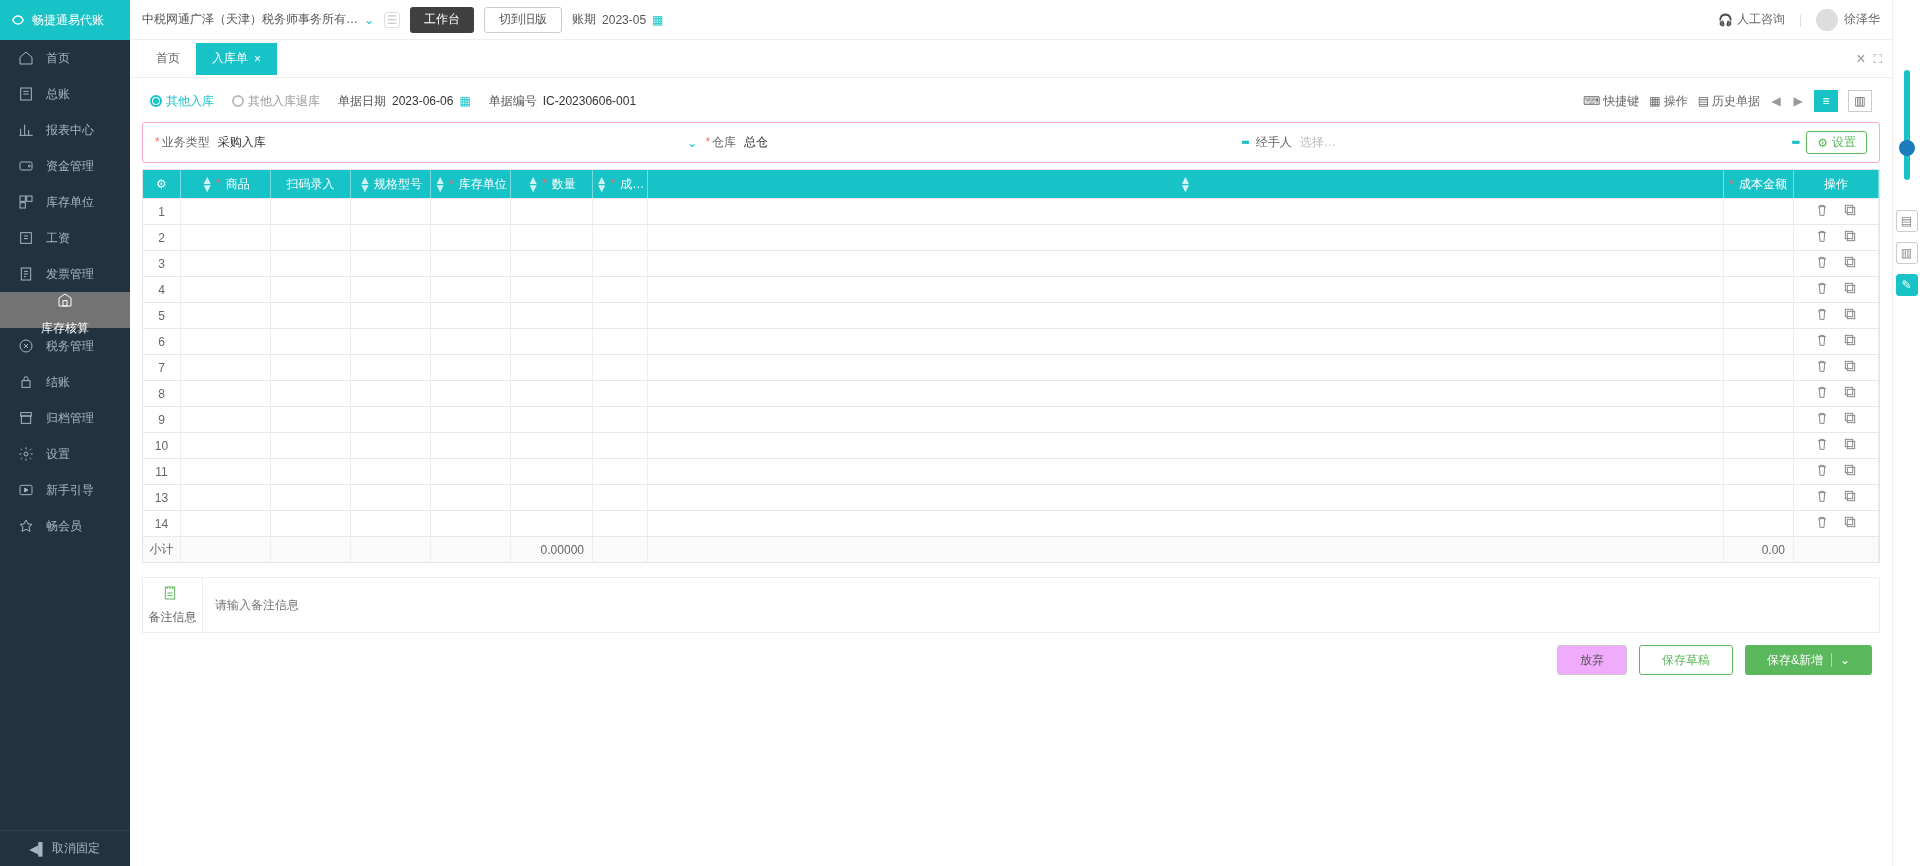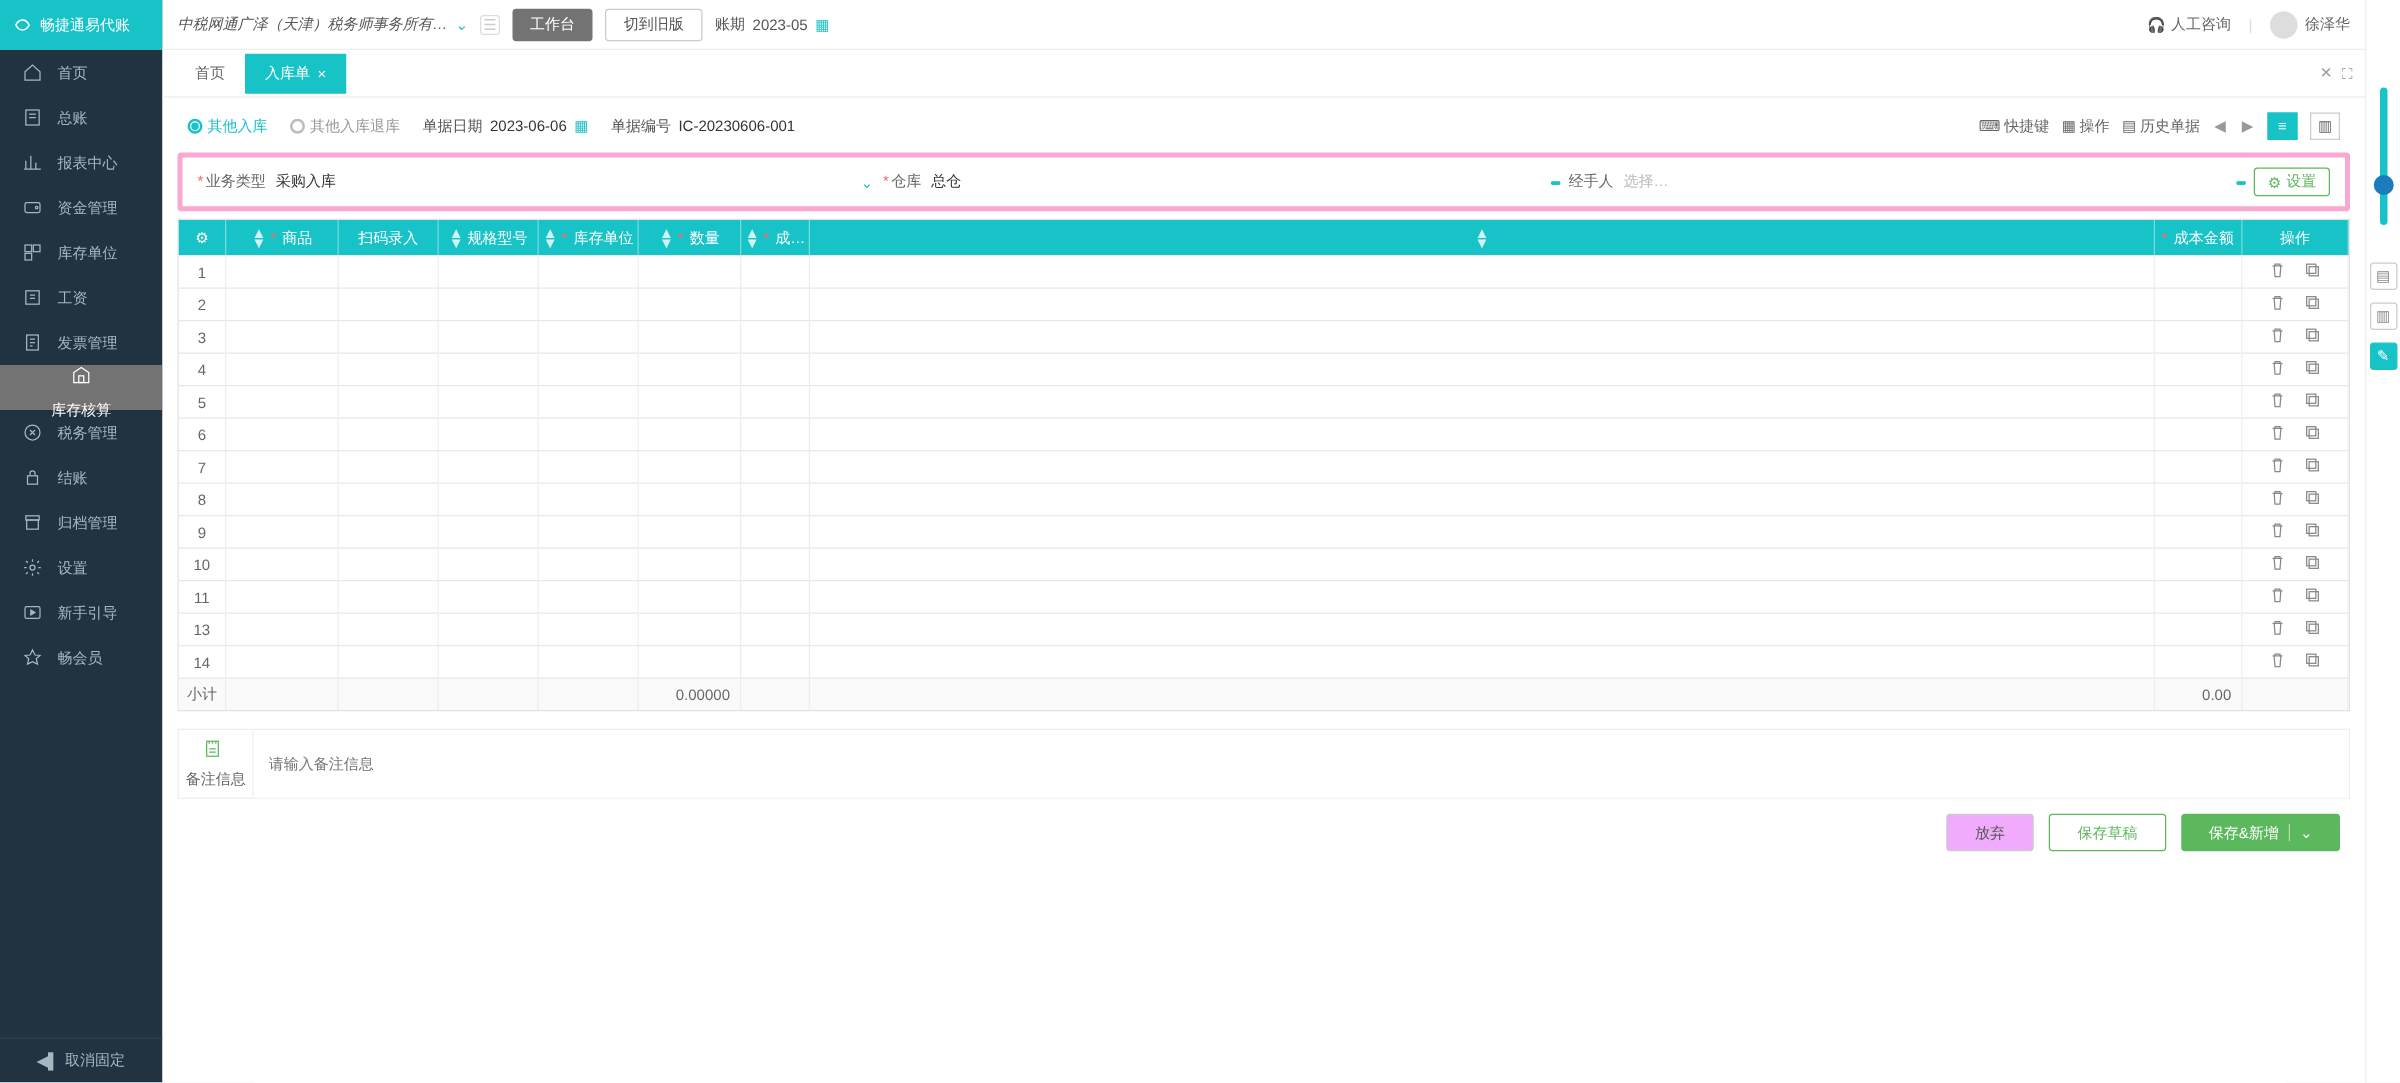--- a/index.html
+++ b/index.html
@@ -6,24 +6,24 @@
 body{background:#f5f5f5;overflow:hidden;}
 .app{display:flex;height:866px;width:1920px;}
 .sidebar{width:130px;background:#213240;color:#a8b6c2;flex-shrink:0;display:flex;flex-direction:column;}
 .sidebar-logo{height:40px;background:#18c3c8;color:#fff;display:flex;align-items:center;padding:0 10px;font-size:13px;gap:6px;}
 .sidebar-item{height:36px;display:flex;align-items:center;padding:0 18px;gap:12px;cursor:pointer;font-size:13px;}
 .sidebar-item.active{background:#737373;color:#fff;flex-direction:column;}
 .sidebar-footer{margin-top:auto;height:36px;display:flex;align-items:center;justify-content:center;gap:6px;cursor:pointer;border-top:1px solid #2f4050;}
 .icon{display:inline-flex;width:16px;height:16px;align-items:center;justify-content:center;}
 .main{flex:1;display:flex;flex-direction:column;background:#fff;min-width:0;}
 .topbar{height:40px;display:flex;align-items:center;padding:0 12px;gap:10px;border-bottom:1px solid #eee;}
-.company-select{min-width:230px;color:#555;display:flex;align-items:center;gap:6px;font-style:italic;}
+.company-select{min-width:230px;color:#555;display:flex;align-items:center;gap:6px;}
 .caret{color:#18c3c8;}
 .topbtn{height:26px;padding:0 14px;border-radius:3px;display:flex;align-items:center;cursor:pointer;}
-.topbtn.primary{background:#737373;color:#fff;}
+.topbtn.primary{background:#404040;color:#fff;}
 .topbtn.outline{border:1px solid #ccc;color:#555;}
 .period{display:flex;align-items:center;gap:6px;color:#555;}
 .top-right{margin-left:auto;display:flex;align-items:center;gap:14px;color:#666;}
 .avatar{width:22px;height:22px;border-radius:50%;background:#ddd;display:inline-block;}
 .tabs{height:38px;display:flex;align-items:center;padding:0 10px;border-bottom:1px solid #eee;position:relative;}
 .tab{height:32px;padding:0 16px;display:flex;align-items:center;gap:6px;color:#666;cursor:pointer;}
 .tab.active{background:#18c3c8;color:#fff;}
 .tab-close-x{margin-left:auto;color:#999;cursor:pointer;font-size:16px;}
 .fullscreen{margin-left:8px;color:#999;cursor:pointer;}
 .workarea{flex:1;padding:8px 12px 0;display:flex;flex-direction:column;min-height:0;position:relative;}
@@ -33,21 +33,21 @@
 .radio-dot.checked::after{content:"";width:6px;height:6px;background:#18c3c8;border-radius:50%;}
 .radio.unchecked .radio-dot{border-color:#bbb;}
 .lblval{display:flex;align-items:center;gap:6px;color:#555;}
 .lblval .val{color:#333;}
 .cal{color:#18c3c8;}
 .doctools{margin-left:auto;display:flex;align-items:center;gap:10px;color:#666;}
 .doctool{display:flex;align-items:center;gap:3px;cursor:pointer;}
 .arrow{width:12px;text-align:center;cursor:pointer;color:#999;}
 .viewbtn{width:24px;height:22px;border:1px solid #ccc;display:flex;align-items:center;justify-content:center;cursor:pointer;}
 .viewbtn.active{background:#18c3c8;border-color:#18c3c8;color:#fff;}
-.formrow{display:flex;align-items:center;padding:8px 12px;border:4px solid #f9a8d4;border-radius:3px;margin-top:6px;gap:8px;}
+.formrow{display:flex;align-items:center;padding:8px 12px;border:1px solid #f9a8d4;border-radius:3px;margin-top:6px;gap:8px;}
 .req{color:#f56c6c;margin-right:2px;}
 .field{display:flex;align-items:center;gap:8px;}
 .field .lbl{color:#666;}
 .field .v{color:#333;}
 .field.grow{flex:1;}
 .dd{color:#18c3c8;cursor:pointer;}
 .more{color:#18c3c8;cursor:pointer;letter-spacing:-2px;}
 .setbtn{border:1px solid #5cb85c;color:#5cb85c;padding:2px 10px;border-radius:3px;cursor:pointer;display:flex;align-items:center;gap:4px;}
 .table{margin-top:6px;border:1px solid #e4e4e4;flex-shrink:0;}
 .thead{display:flex;background:#18c3c8;color:#fff;height:28px;align-items:stretch;}

